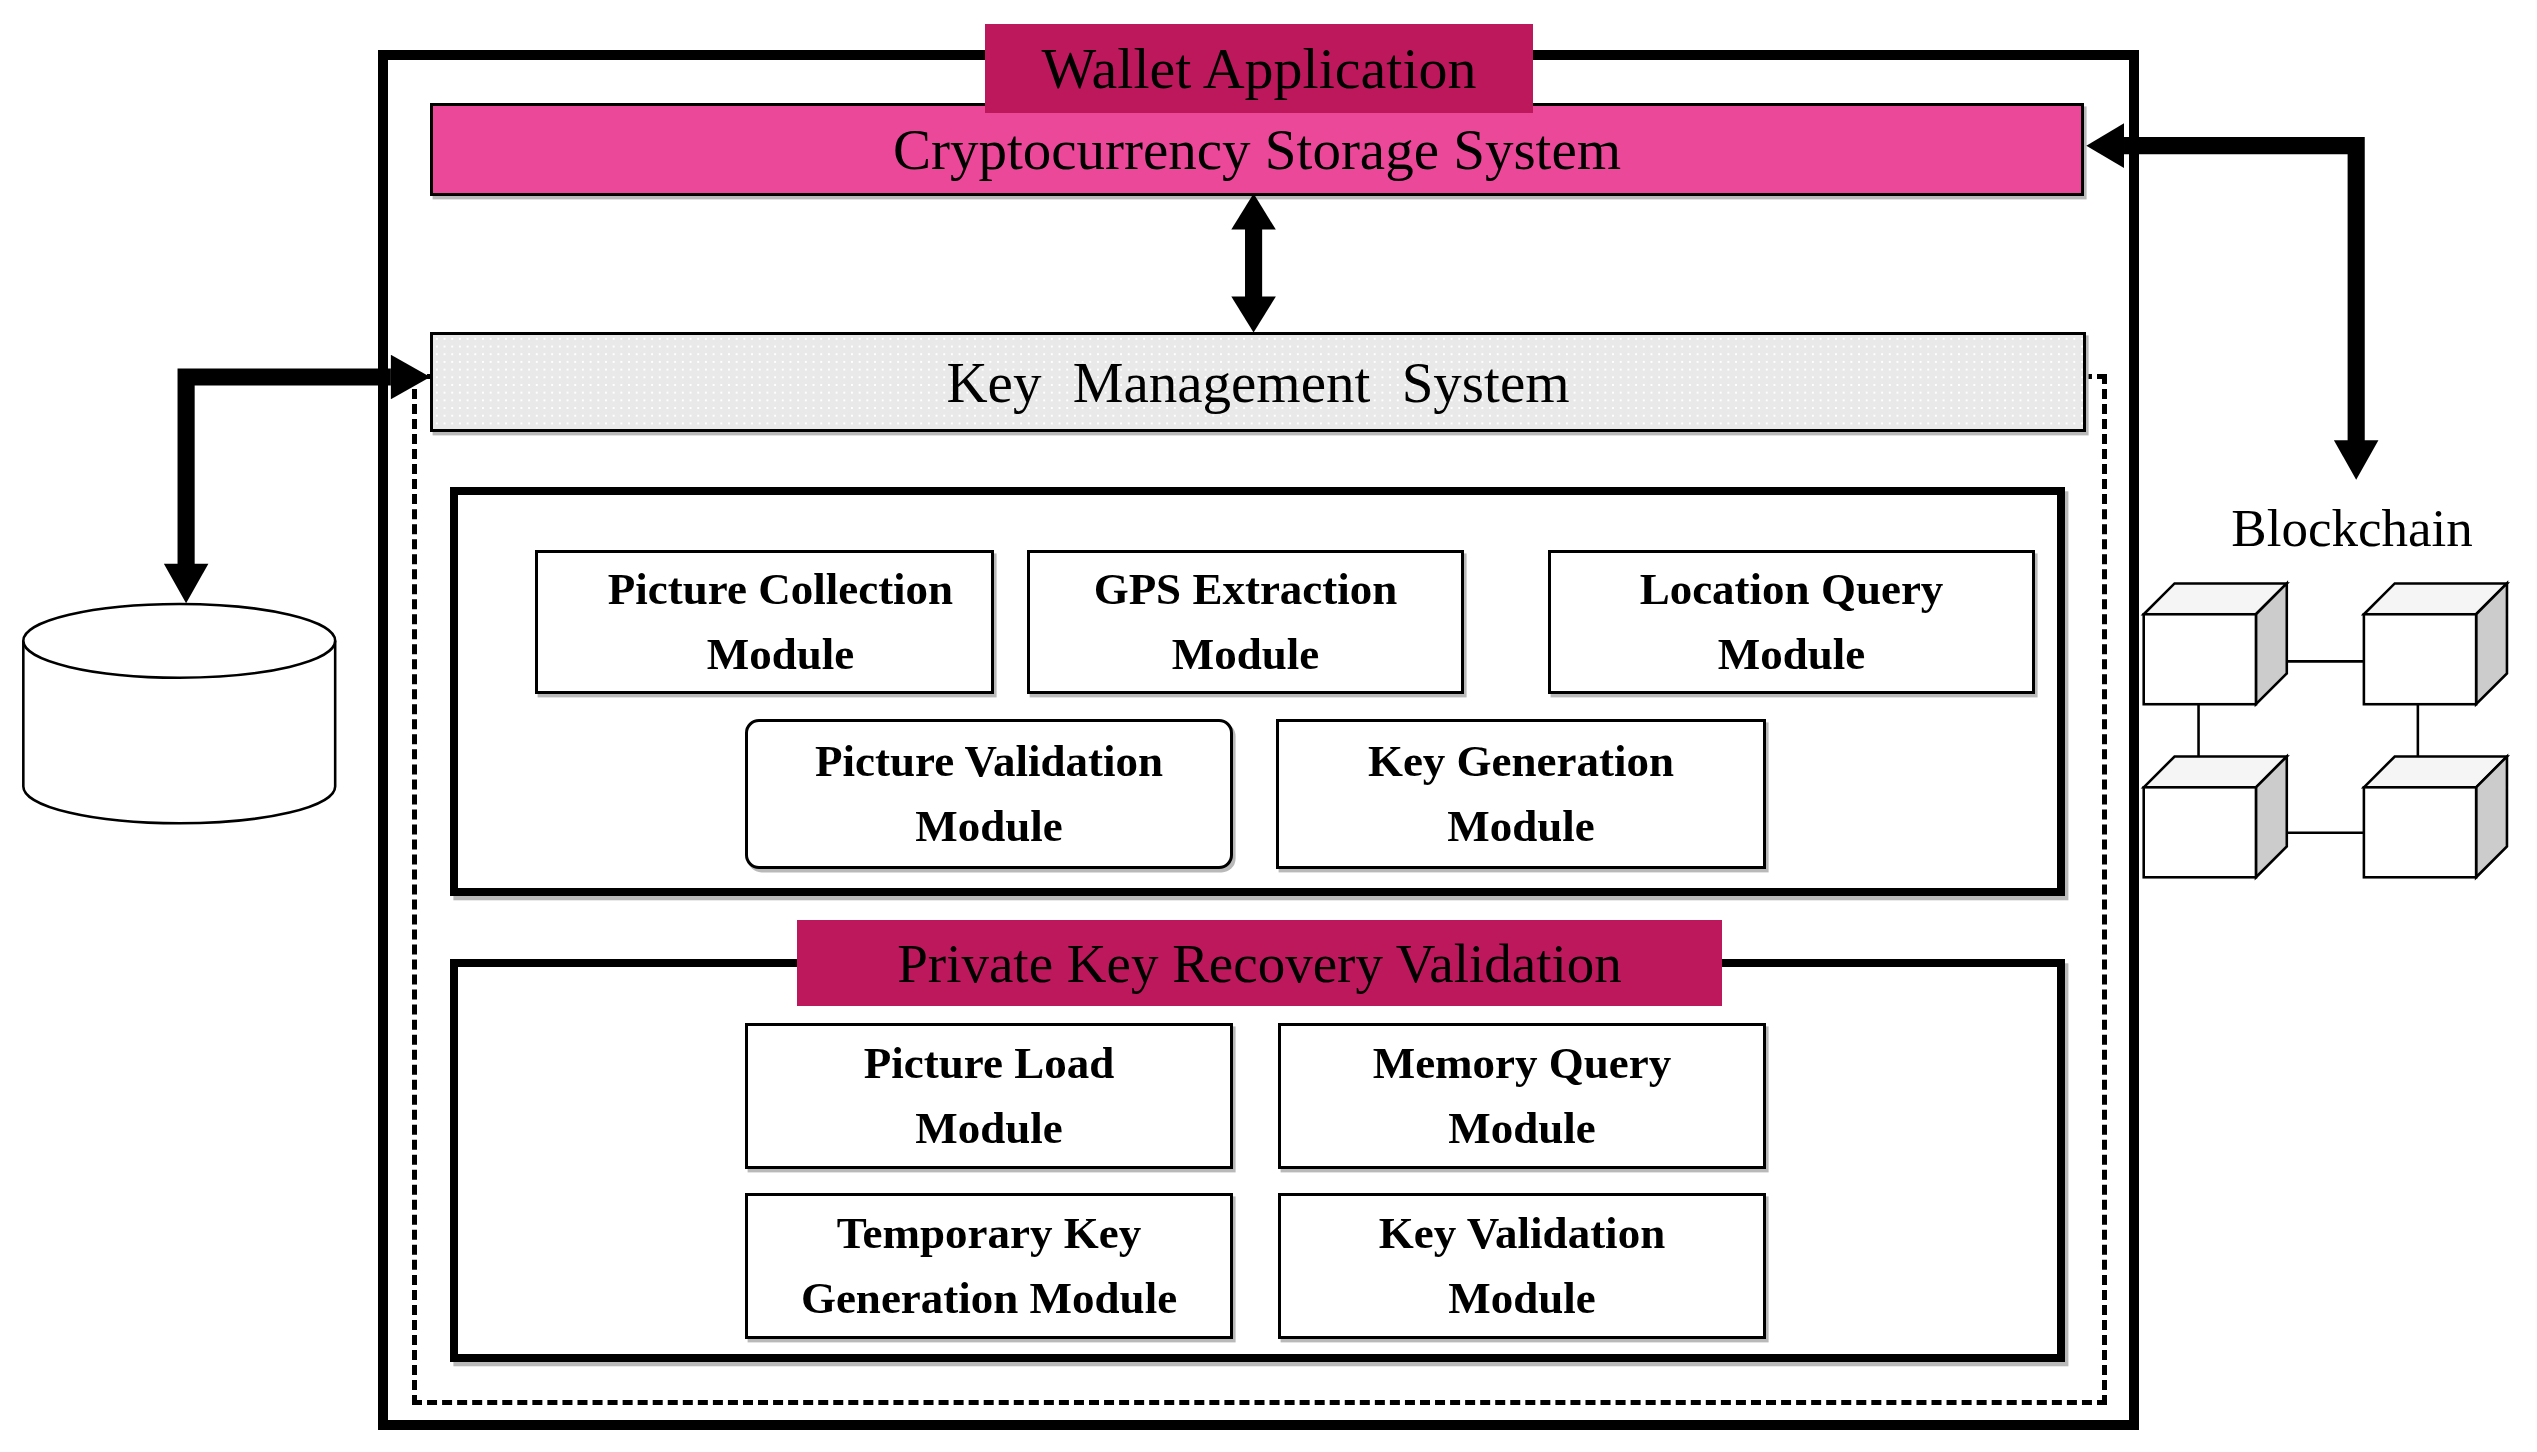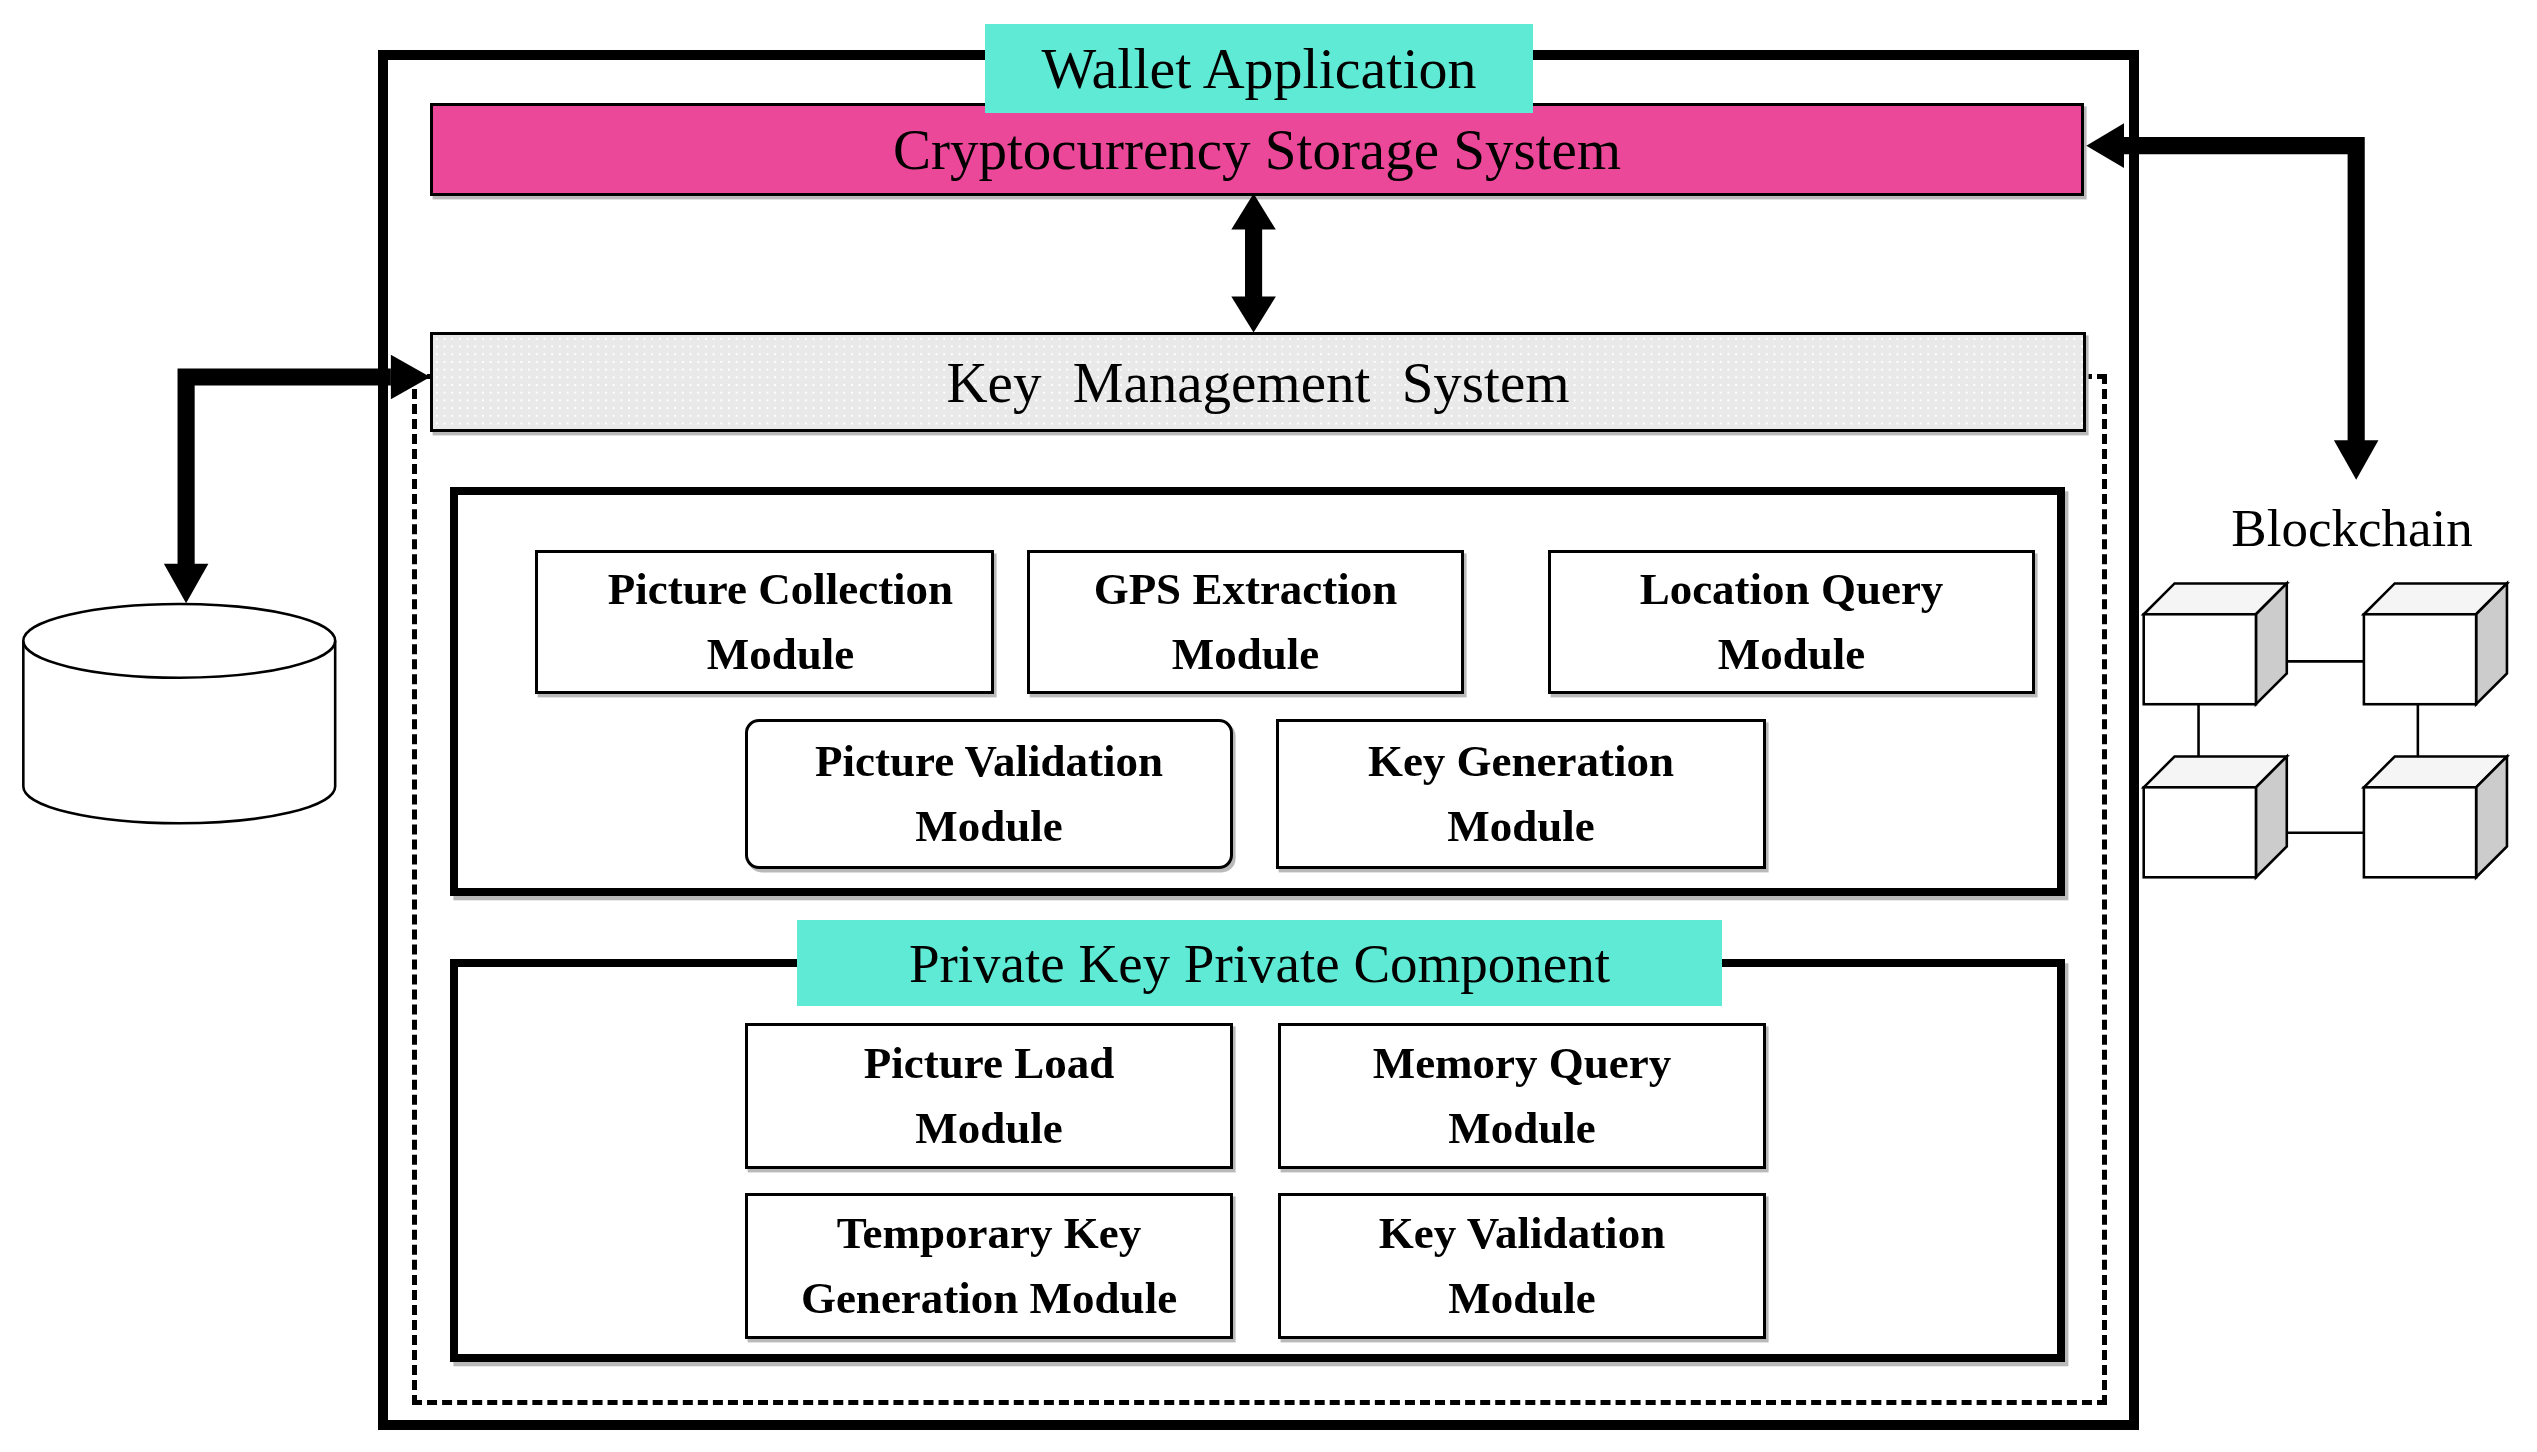--- a/index.html
+++ b/index.html
@@ -8,21 +8,21 @@
     font-family:"Liberation Serif","DejaVu Serif",serif; color:#000;
     overflow:hidden;
   }
   .abs{position:absolute; box-sizing:border-box;}
   .ctr{display:flex; align-items:center; justify-content:center; text-align:center;}
 
   
   .outer-box{left:378px; top:50px; width:1761px; height:1380px; border:10.3px solid #000; z-index:1;}
 
   
-  .frame-title{background:#5eead4; z-index:4; font-size:58px; white-space:nowrap;}
+  .frame-title{background:#be185d; z-index:4; font-size:58px; white-space:nowrap;}
   .wallet-title{left:985px; top:24px; width:548px; height:89px;}
   .pkg-title{left:767px;  top:449px;  width:985px; height:86px; font-size:55px;}
   .pkr-title{left:797px;  top:920px; width:925px; height:86px; font-size:55px;}
 
   .crypto-box{
     left:430px; top:103px; width:1654px; height:93px;
     border:3.4px solid #000; background:#ec4899; z-index:3;
     font-size:57px; box-shadow:2.6px 3.4px 0 #b9b9b9;
   }
   .kms-bar{
@@ -82,21 +82,21 @@
   <div class="abs ctr module-box m-gps">GPS Extraction
 Module</div>
   <div class="abs ctr module-box m-lqm">Location Query
 Module</div>
   <div class="abs ctr module-box m-pvm">Picture Validation
 Module</div>
   <div class="abs ctr module-box m-kgm">Key Generation
 Module</div>
 
   <div class="abs component-box pkr-box"></div>
-  <div class="abs ctr frame-title pkr-title">Private Key Private Component</div>
+  <div class="abs ctr frame-title pkr-title">Private Key Recovery Validation</div>
   <div class="abs ctr module-box m-plm">Picture Load
 Module</div>
   <div class="abs ctr module-box m-mqm">Memory Query
 Module</div>
   <div class="abs ctr module-box m-tkg">Temporary Key
 Generation Module</div>
   <div class="abs ctr module-box m-kvm">Key Validation
 Module</div>
 
   <div class="abs ctr ext-label repo-label">Repository</div>

